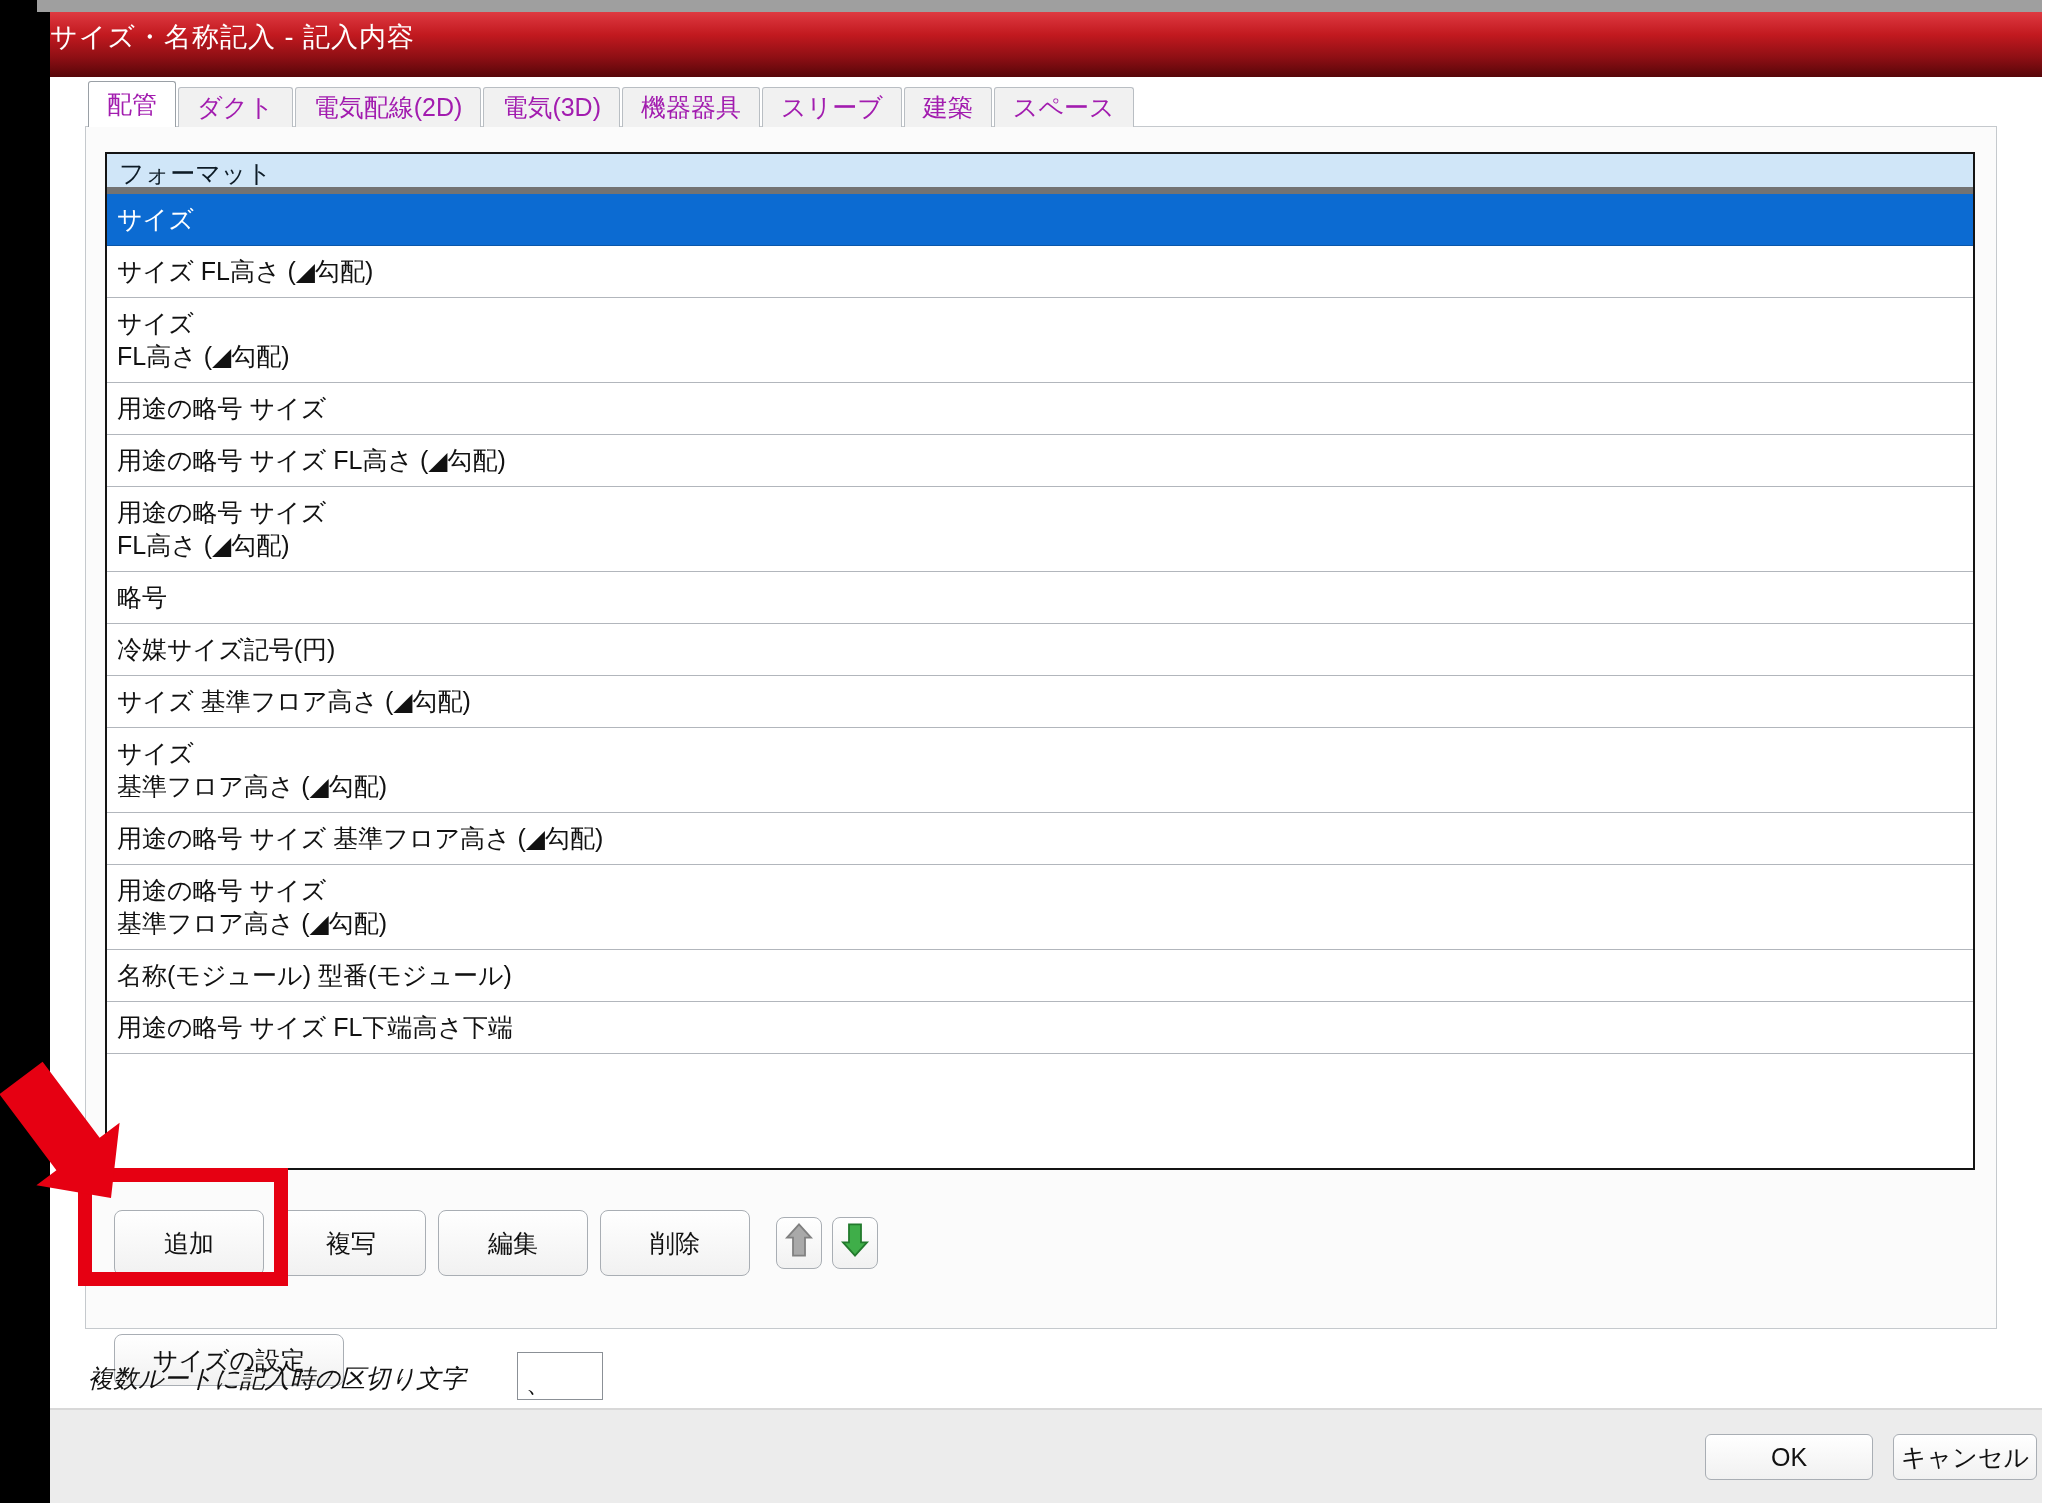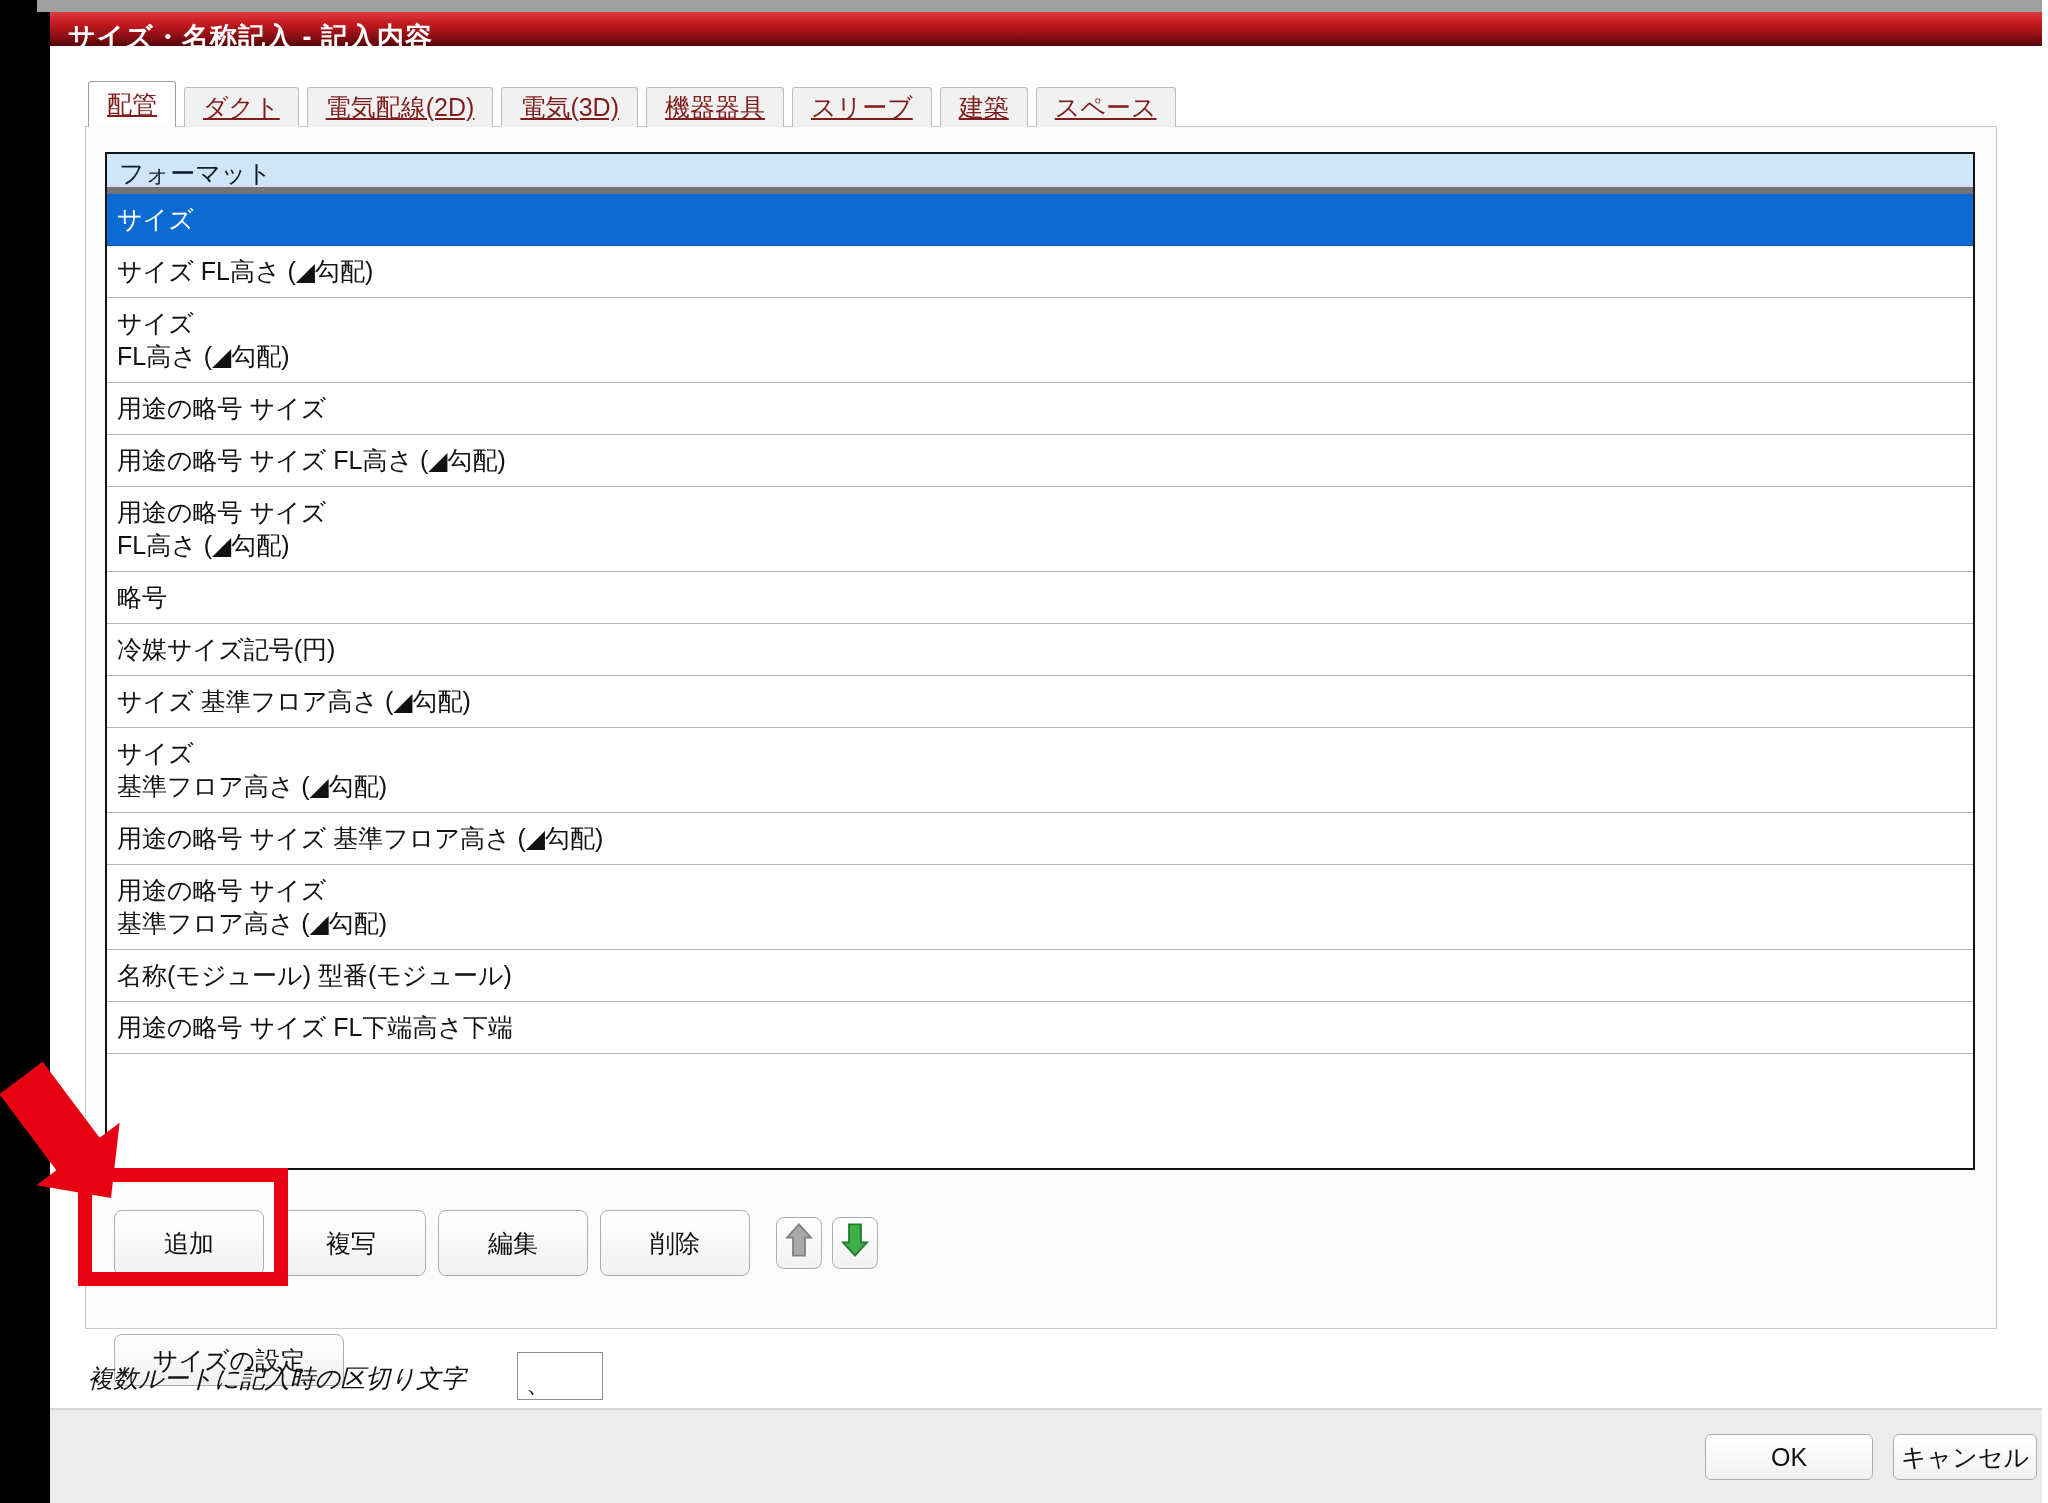--- a/index.html
+++ b/index.html
@@ -4,28 +4,28 @@
 <style>
   html,body{margin:0;padding:0;background:#000;}
   *{box-sizing:border-box;font-family:"Liberation Sans","DejaVu Sans",sans-serif;}
   #stage{position:relative;width:2048px;height:1503px;background:#000;overflow:hidden;}
 
   .top-strip{position:absolute;left:37px;top:0;width:2011px;height:12px;background:#9f9f9f;}
   .right-strip{position:absolute;left:2042px;top:0;width:6px;height:1503px;background:#fff;}
 
   .dialog{position:absolute;left:50px;top:12px;width:1992px;height:1491px;background:#ffffff;}
 
-  .titlebar{position:absolute;left:0;top:0;width:100%;height:34px;
+  .titlebar{position:absolute;left:0;top:0;width:100%;height:65px;
     background:linear-gradient(180deg,#de3a41 0%,#c2191f 35%,#8e0f14 70%,#570609 100%);
-    color:#fff;font-size:27px;font-weight:bold;line-height:50px;padding-left:18px;letter-spacing:1px;}
+    color:#fff;font-size:27px;font-weight:normal;line-height:50px;letter-spacing:1px;}
 
   .tabbar{position:absolute;left:38px;top:69px;display:flex;align-items:flex-end;z-index:2;}
-  .tab{height:40px;line-height:38px;padding:0 18px;font-size:25px;color:#7f1d1d;
-    background:#f1f1f1;border:1px solid #b9bec3;border-bottom:none;margin-right:8px;
-    border-radius:3px 3px 0 0;text-decoration:underline;}
+  .tab{height:40px;line-height:38px;padding:0 18px;font-size:25px;color:#a21caf;
+    background:#f1f1f1;border:1px solid #b9bec3;border-bottom:none;margin-right:2px;
+    border-radius:3px 3px 0 0;}
   .tab.active{height:46px;line-height:44px;background:#ffffff;border:1px solid #9aa0a6;border-bottom:none;z-index:3;}
 
   .tab-panel{position:absolute;left:35px;top:114px;width:1912px;height:1203px;
     background:#fbfbfb;border:1px solid #c5c9cd;}
 
   .ftable{position:absolute;left:55px;top:140px;width:1870px;height:1018px;
     background:#fff;border:2px solid #141414;display:flex;flex-direction:column;overflow:hidden;}
   .thead{height:40px;flex:0 0 40px;background:#d0e6f8;border-bottom:7px solid #737373;
     font-size:25px;line-height:39px;padding-left:12px;color:#0d1b26;}
   .trow{min-height:38px;padding:9px 10px;font-size:25px;line-height:33px;color:#111;

